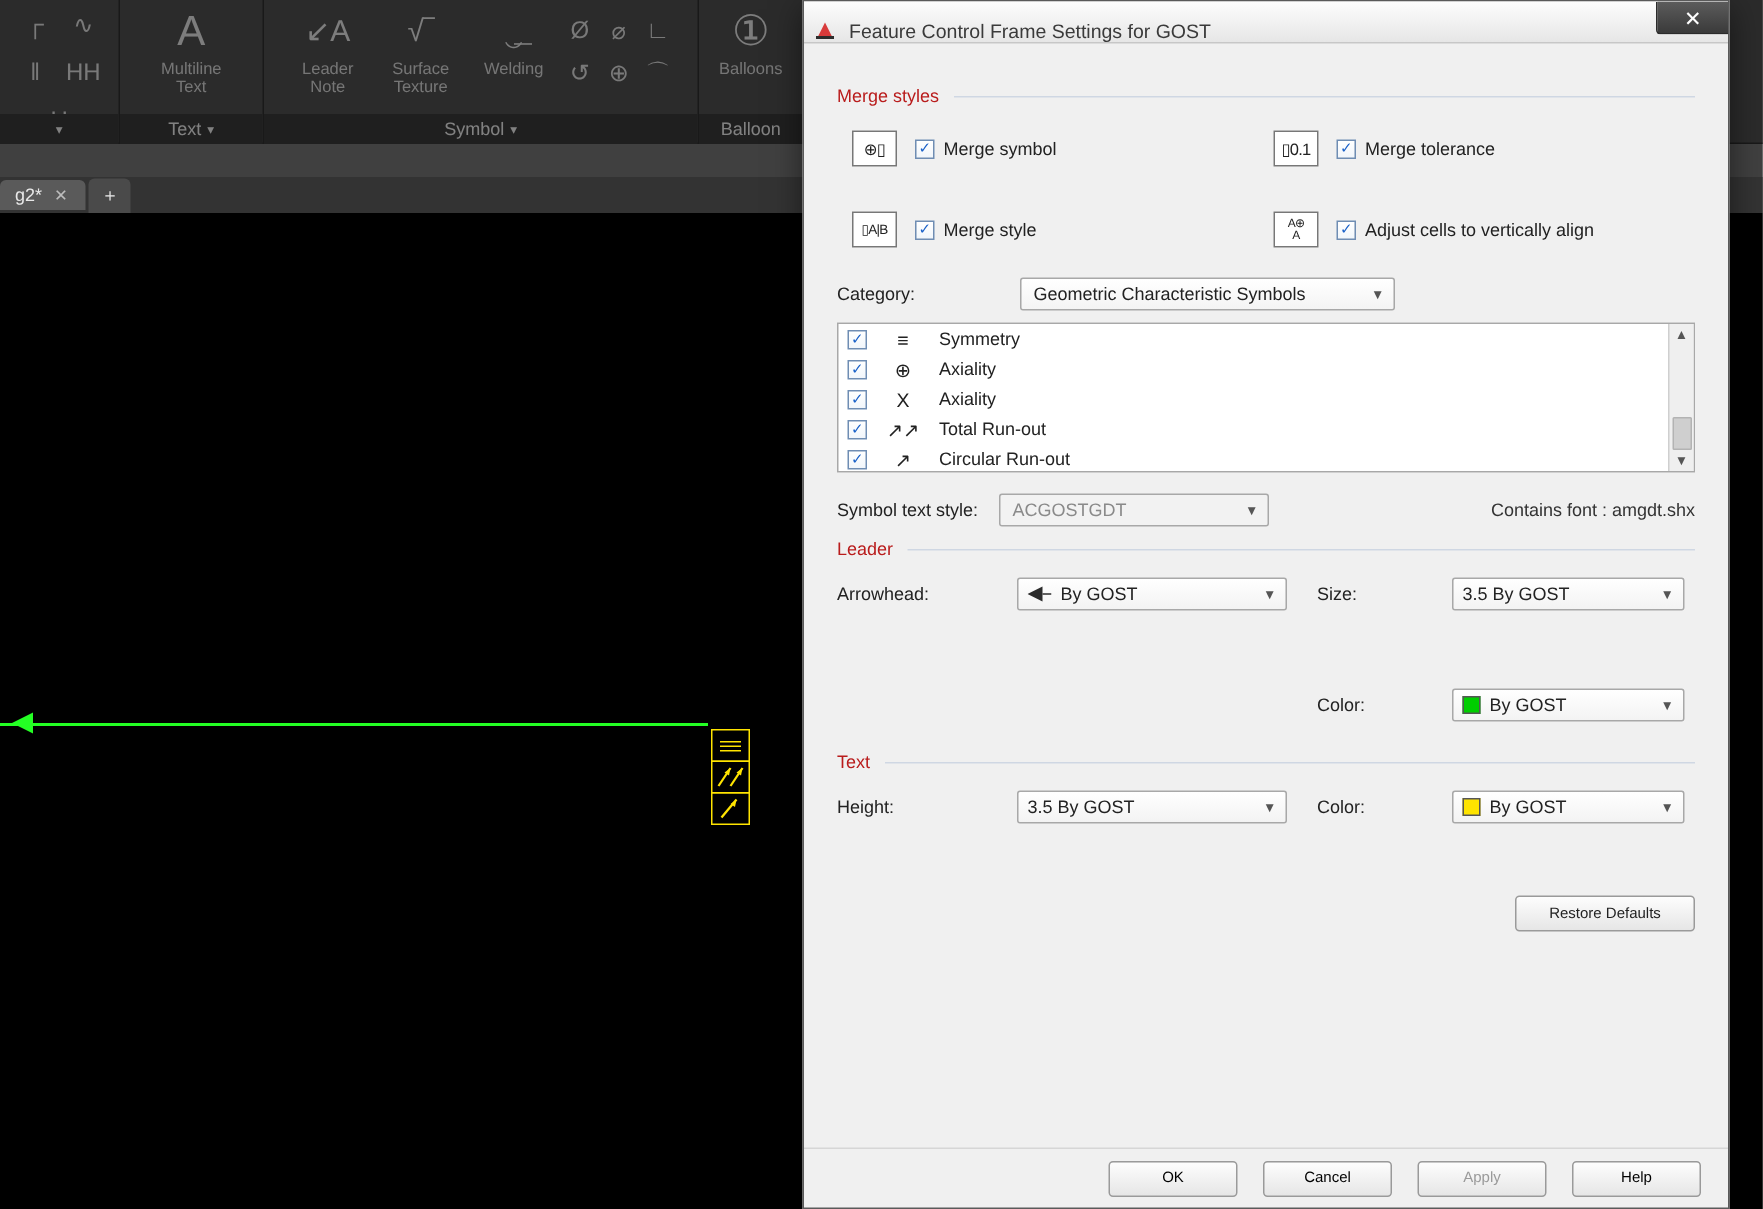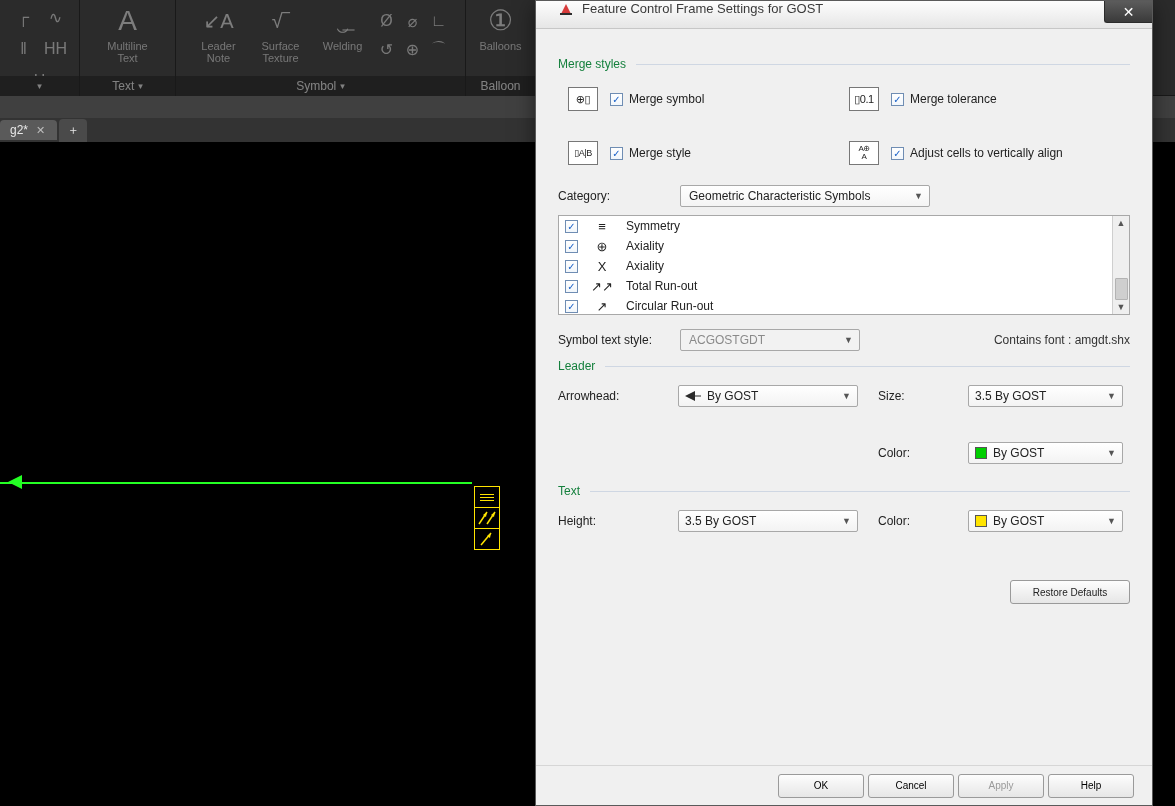--- a/index.html
+++ b/index.html
@@ -169,22 +169,22 @@
     border: 1px solid #5a5a5a;
     box-shadow: 0 6px 20px rgba(0,0,0,.5);
     display: flex;
     flex-direction: column;
   }
   .titlebar {
     height: 28px;
     background: linear-gradient(#fdfdfd, #e6e6e6);
     border-bottom: 1px solid #c7c7c7;
     display: flex;
-    align-items: flex-start;
-    padding-left: 22px;
+    align-items: flex-end;
+    padding-left: 6px;
     gap: 8px;
     position: relative;
   }
   .app-icon {
     width:16px;height:16px;display:inline-flex;align-items:center;justify-content:center;
   }
   .titlebar .title {
     color: #3a3a3a;
     font-size: 13px;
   }
@@ -222,21 +222,21 @@
     width: 24px; height: 24px;
     background: linear-gradient(#d7ecff,#bcd7ee);
     border: 1px solid #5a8bbd;
     border-radius: 2px;
     font-size: 7px;
     color: #00437d;
     display:flex;align-items:flex-end;justify-content:center;
     padding-bottom:1px;
   }
   .group-label {
-    color: #15803d;
+    color: #b91c1c;
     font-size: 12px;
     display: flex;
     align-items: center;
     gap: 10px;
     margin: 8px 0 12px 0;
   }
   .group-label .rule {
     flex: 1;
     height: 1px;
     background: #cfd7e3;
@@ -360,21 +360,21 @@
   .font-note {
     text-align: right;
     color: #333;
     font-size: 12px;
   }
 
   .leader-grid {
     display: grid;
     grid-template-columns: 120px 200px 90px 160px;
     align-items: center;
-    row-gap: 35px;
+    row-gap: 52px;
   }
   .leader-grid .span2 { grid-column: span 2; }
 
   .text-grid {
     display: grid;
     grid-template-columns: 120px 200px 90px 160px;
     align-items: center;
   }
 
   .restore-row {
@@ -396,21 +396,21 @@
     cursor: pointer;
   }
   .btn.disabled { color: #9a9a9a; cursor: default; }
   .button-row {
     height: 40px;
     border-top: 1px solid #d6d6d6;
     display: flex;
     align-items: center;
     justify-content: flex-end;
     padding: 0 18px;
-    gap: 4px;
+    gap: 17px;
   }
 
   .arrowhead-icon {
     width: 16px; height: 12px;
     display:inline-block;
     margin-right:6px;
   }
 </style>
 </head>
 <body>
@@ -619,21 +619,21 @@
           </div>
         </div>
       <div class="scrollbar">
         <span>▲</span>
         <div class="thumb"></div>
         <span>▼</span>
       </div>
     </div>
 
     <div class="row" style="margin-top:14px; justify-content: space-between;">
-      <div style="display:flex;align-items:center; gap:14px">
+      <div style="display:flex;align-items:center; ">
         <label class="fld">Symbol text style:</label>
         <div class="select disabled" style="width:180px">
           <span>ACGOSTGDT</span>
           <span class="arrow">▼</span>
         </div>
       </div>
       <span class="font-note">Contains font : amgdt.shx</span>
     </div>
 
     <div class="group-label">

